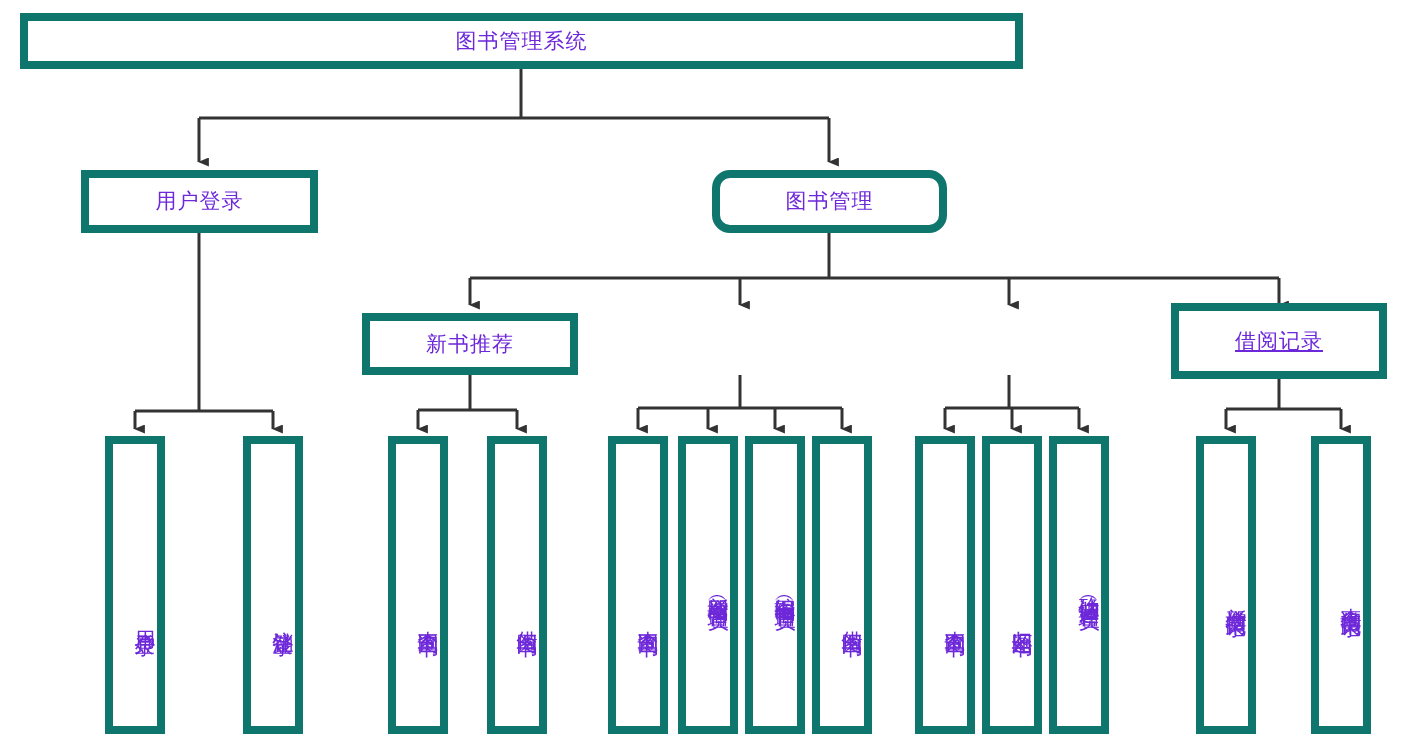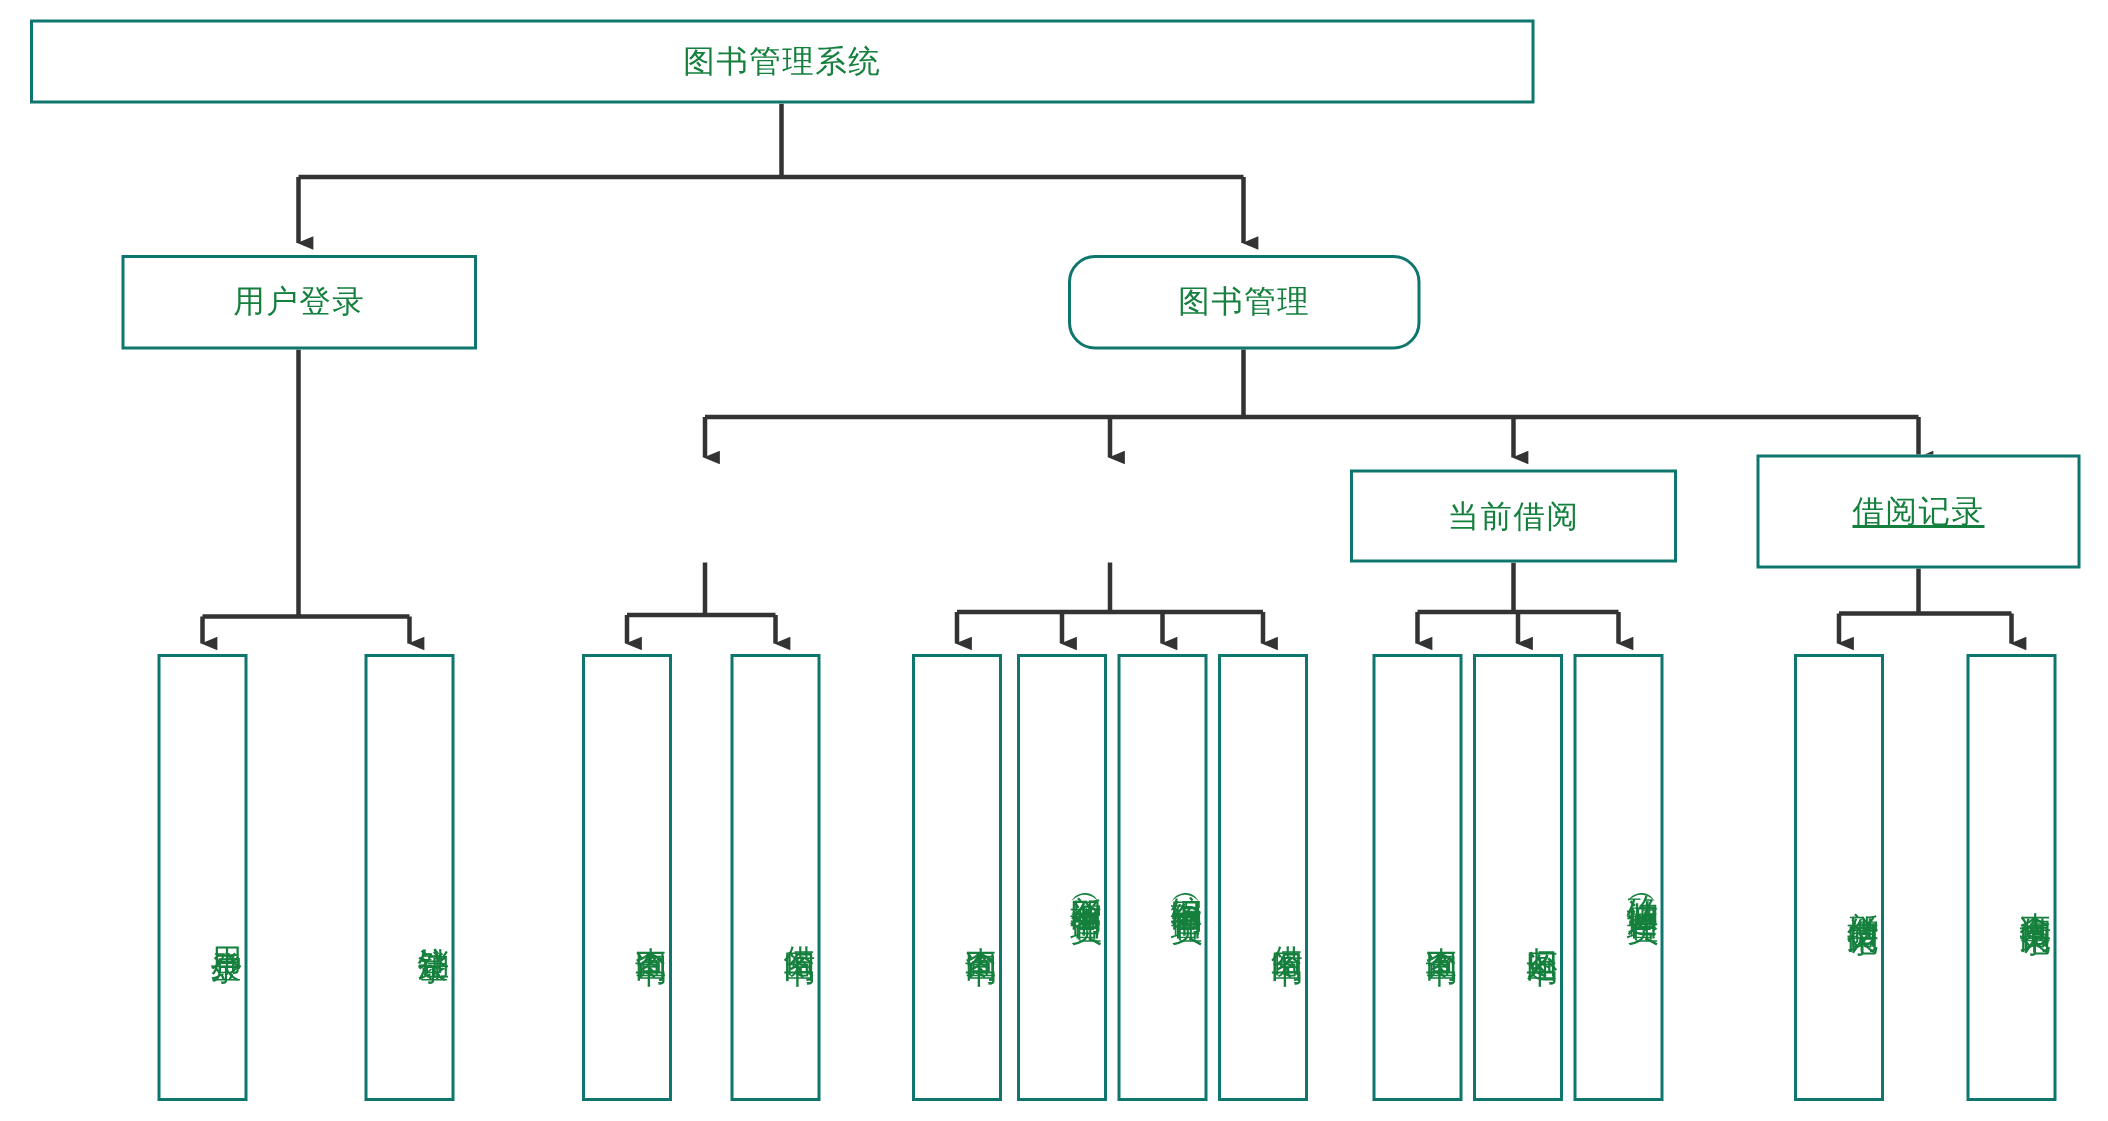--- a/index.html
+++ b/index.html
@@ -21,26 +21,26 @@
     position: absolute;
     left: 0;
     top: 0;
     width: 1405px;
     height: 747px;
     pointer-events: none;
   }
   .node {
     position: absolute;
     box-sizing: border-box;
-    border: 2px solid #0f766e;
+    border: 8px solid #0f766e;
     background: #ffffff;
     display: flex;
     align-items: center;
     justify-content: center;
-    color: #15803d;
+    color: #6d28d9;
     line-height: 1.18;
   }
   .node.horiz {
     font-size: 21px;
     letter-spacing: 1px;
   }
   .node.vert {
     writing-mode: vertical-rl;
     text-orientation: upright;
     font-size: 21px;
@@ -128,22 +128,22 @@
     <span class="node-label">图书管理系统</span>
   </div>
 
   <div class="node horiz" style="left:81px; top:170px; width:237px; height:63px;">
     <span class="node-label">用户登录</span>
   </div>
   <div class="node horiz" style="left:712px; top:170px; width:235px; height:63px;border-radius:18px;">
     <span class="node-label">图书管理</span>
   </div>
 
-  <div class="node horiz" style="left:900px; top:313px; width:218px; height:62px;">
-    <span class="node-label">当前借阅</span>
+  <div class="node horiz" style="left:362px; top:313px; width:216px; height:62px;">
+    <span class="node-label">新书推荐</span>
   </div>
   <div class="node horiz" style="left:1171px; top:303px; width:216px; height:76px;text-decoration:underline;">
     <span class="node-label">借阅记录</span>
   </div>
 
   <div class="node vert" style="left:105px; top:436px; width:60px; height:298px; padding-top:66px;">
     <span class="node-label">用户登录</span>
   </div>
   <div class="node vert" style="left:243px; top:436px; width:60px; height:298px; padding-top:66px;">
     <span class="node-label">注销登录</span>

